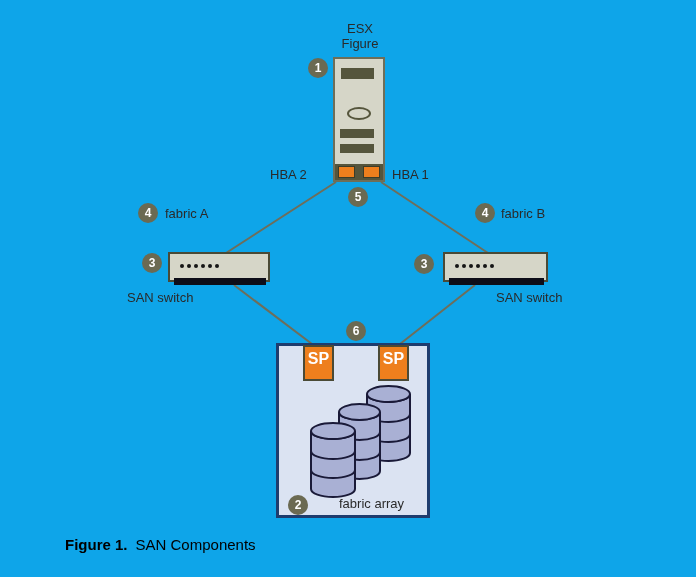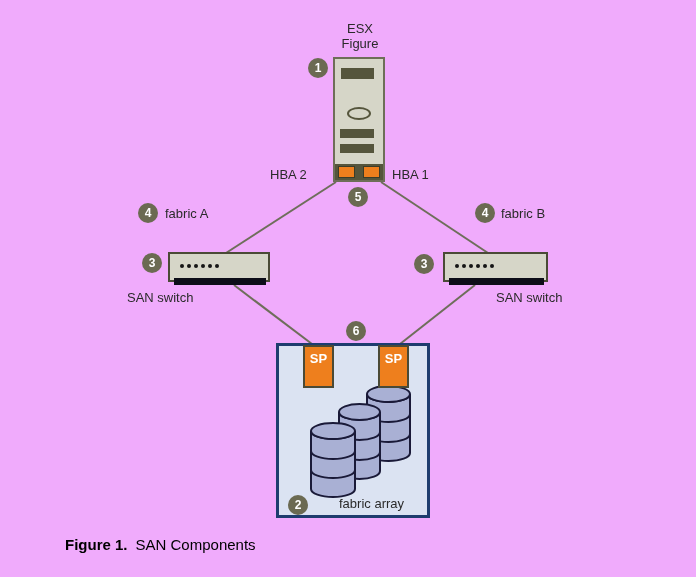--- a/index.html
+++ b/index.html
@@ -1,20 +1,20 @@
 <!DOCTYPE html>
 <html><head>
 <meta charset="utf-8">
 <style>
   html, body { margin: 0; padding: 0; background: #ffffff; }
   #stage {
     position: relative;
     width: 696px;
     height: 577px;
-    background: #f0abfc;
+    background: #0ea5e9;
     font-family: "Liberation Sans", sans-serif;
     color: #2a2a2a;
     overflow: hidden;
   }
   .abs { position: absolute; }
 
   
   #lines-layer { position: absolute; left: 0; top: 0; width: 696px; height: 577px; z-index: 1; }
   #lines-layer line { stroke: #6e6e5a; stroke-width: 2; }
 
@@ -66,23 +66,23 @@
   .switch-dots { position: absolute; left: 10px; top: 10px; display: flex; gap: 3px; }
   .switch-dots i { width: 4px; height: 4px; border-radius: 50%; background: #151515; }
 
   
   #storage-box {
     left: 276px; top: 343px; width: 154px; height: 175px;
     background: #dbe3f2; border: 3px solid #1e3c6e; box-sizing: border-box;
     z-index: 2;
   }
   .sp-box {
-    position: absolute; top: -1px; width: 31px; height: 43px;
+    position: absolute; top: -1px; width: 31px; height: 36px;
     background: #ee7f1d; border: 2px solid #4a4a36; box-sizing: border-box;
-    color: #ffffff; font-size: 13px; font-weight: bold;
+    color: #ffffff; font-size: 16px; font-weight: bold;
     text-align: center; line-height: 24px;
   }
   #sp-left  { left: 24px; }
   #sp-right { left: 99px; }
   #cylinders-svg { position: absolute; left: 0; top: 0; width: 148px; height: 169px; }
   .cyl-fill   { fill: #a9b0d4; stroke: #1a1a38; stroke-width: 2; }
   .cyl-stroke { fill: none;    stroke: #1a1a38; stroke-width: 2; }
 
   
   #caption { left: 65px; top: 536px; font-size: 15px; color: #000000; z-index: 3; }

